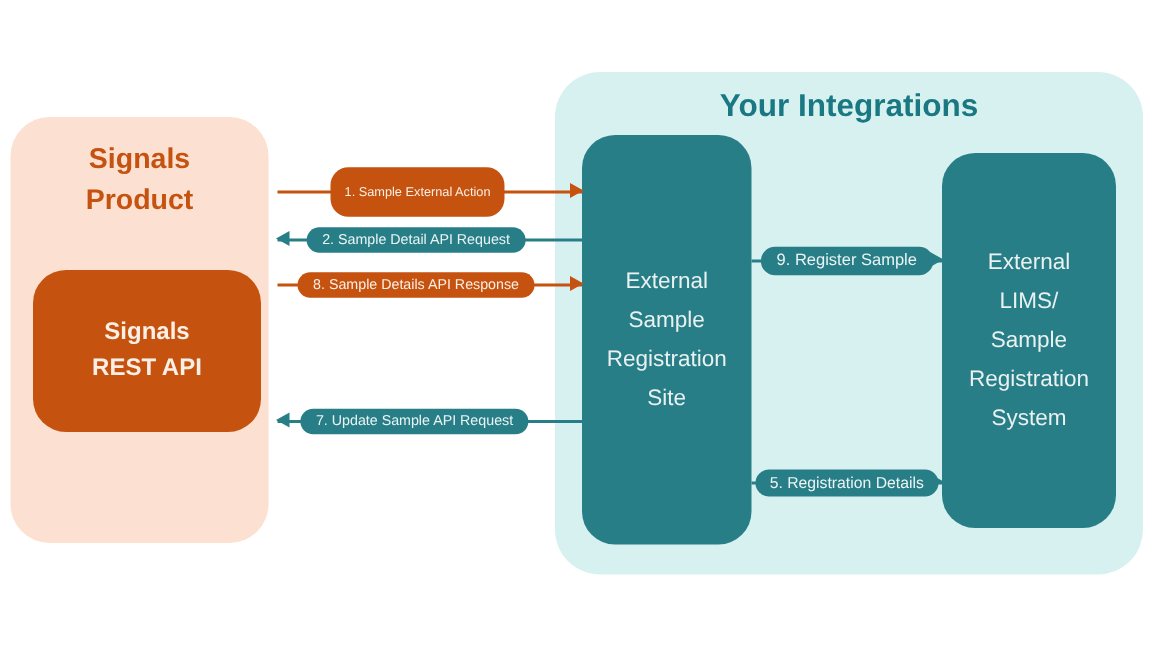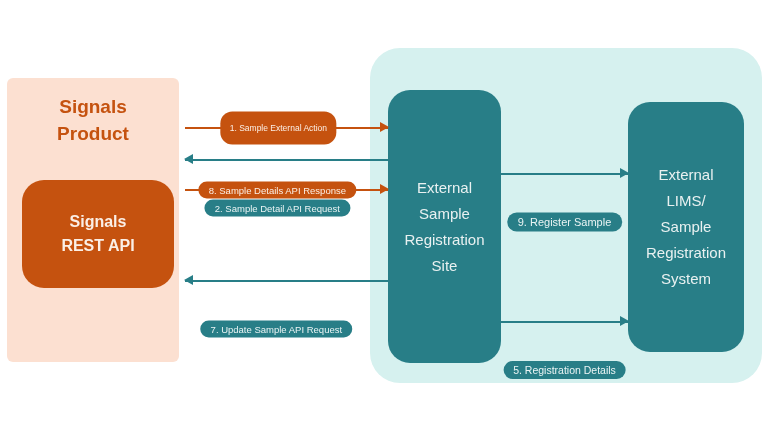--- a/index.html
+++ b/index.html
@@ -4,21 +4,21 @@
 <style>
   html, body { margin: 0; padding: 0; background: #ffffff; }
   .stage {
     position: relative; width: 768px; height: 432px; background: #ffffff;
     font-family: "Liberation Sans", sans-serif; overflow: hidden;
   }
   .panel { position: absolute; }
 
   
   .peach-panel { left: 7px; top: 78px; width: 172px; height: 284px;
-    background: var(--peach); border-radius: 6px; }
+    background: var(--peach); border-radius: 26px; }
   .signals-title { position: absolute; left: 0; right: 0; top: 15px;
     text-align: center; font-weight: bold; font-size: 19px; line-height: 27px;
     color: var(--orange); white-space: pre-line; }
   .rest-box { position: absolute; left: 15px; top: 102px; width: 152px; height: 108px;
     background: var(--orange); border-radius: 22px;
     display: flex; align-items: center; justify-content: center; text-align: center;
     color: #FBEFE6; font-weight: bold; font-size: 16px; line-height: 24px; white-space: pre-line; }
 
   
   .mint-panel { left: 370px; top: 48px; width: 392px; height: 335px;
@@ -39,21 +39,21 @@
   .head { position: absolute; width: 0; height: 0; top: -6px;
     border-top: 5px solid transparent; border-bottom: 5px solid transparent; }
   .head.dir-right { right: -1px; border-left: 9px solid; }
   .head.dir-left  { left: -1px;  border-right: 9px solid; }
   .arrow.c-orange .head { border-left-color: var(--orange); border-right-color: var(--orange); }
   .arrow.c-teal   .head { border-left-color: var(--teal);   border-right-color: var(--teal); }
   .pill { position: absolute; top: 0; left: 50%; transform: translate(-50%, -50%);
     border-radius: 12px; white-space: nowrap; padding: 3px 10px;
     font-size: 9.5px; line-height: 11px; }
   .arrow.c-orange .pill { background: var(--orange); color: #FCEFE5; }
-  .arrow.c-teal   .pill { background: var(--teal);   color: #EAF4F4; margin-top: 48px; }
+  .arrow.c-teal   .pill { background: var(--teal);   color: #EAF4F4; }
 
   #arrow-1 { left: 185px; width: 203px; top: 128px; }
   #arrow-1 .pill { left: 46%; font-size: 8.5px; padding: 11px 9px; }
   #arrow-2 { left: 185px; width: 203px; top: 160px; }
   #arrow-2 .pill { left: 45.5%; }
   #arrow-3 { left: 185px; width: 203px; top: 190px; }
   #arrow-3 .pill { left: 45.5%; }
   #arrow-6 { left: 185px; width: 203px; top: 281px; }
   #arrow-6 .pill { left: 45%; }
   #arrow-4 { left: 501px; width: 127px; top: 174px; }
@@ -69,20 +69,21 @@
   <div class="panel peach-panel">
     <div class="signals-title">Signals
 Product</div>
     <div class="rest-box">
       <span>Signals
 REST API</span>
     </div>
   </div>
 
   <div class="panel mint-panel">
+    <div class="integrations-title">Your Integrations</div>
     <div class="tealbox site-box">
       <span>External
 Sample
 Registration
 Site</span>
     </div>
     <div class="tealbox lims-box">
       <span>External
 LIMS/
 Sample

